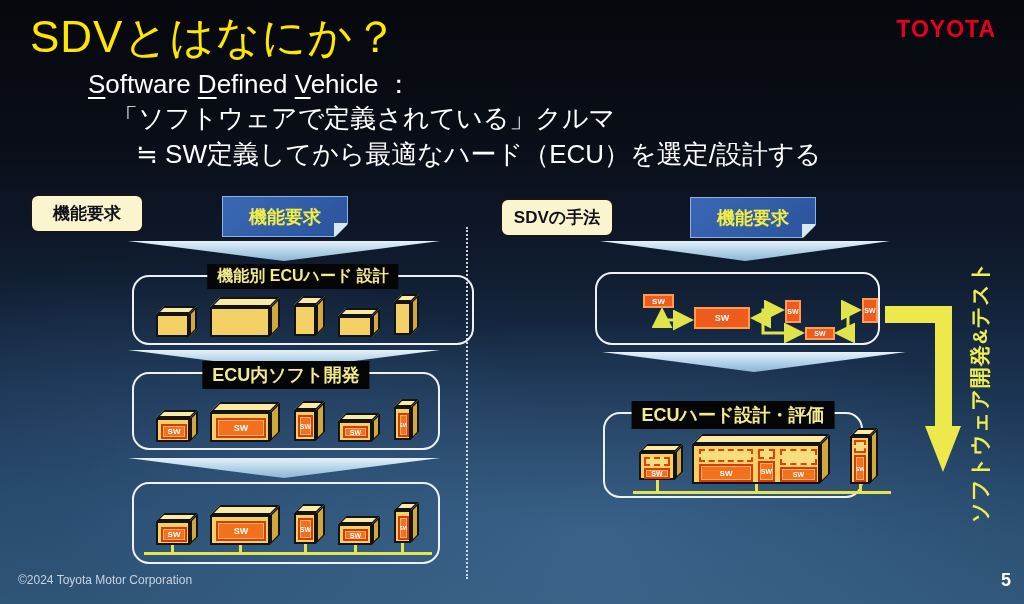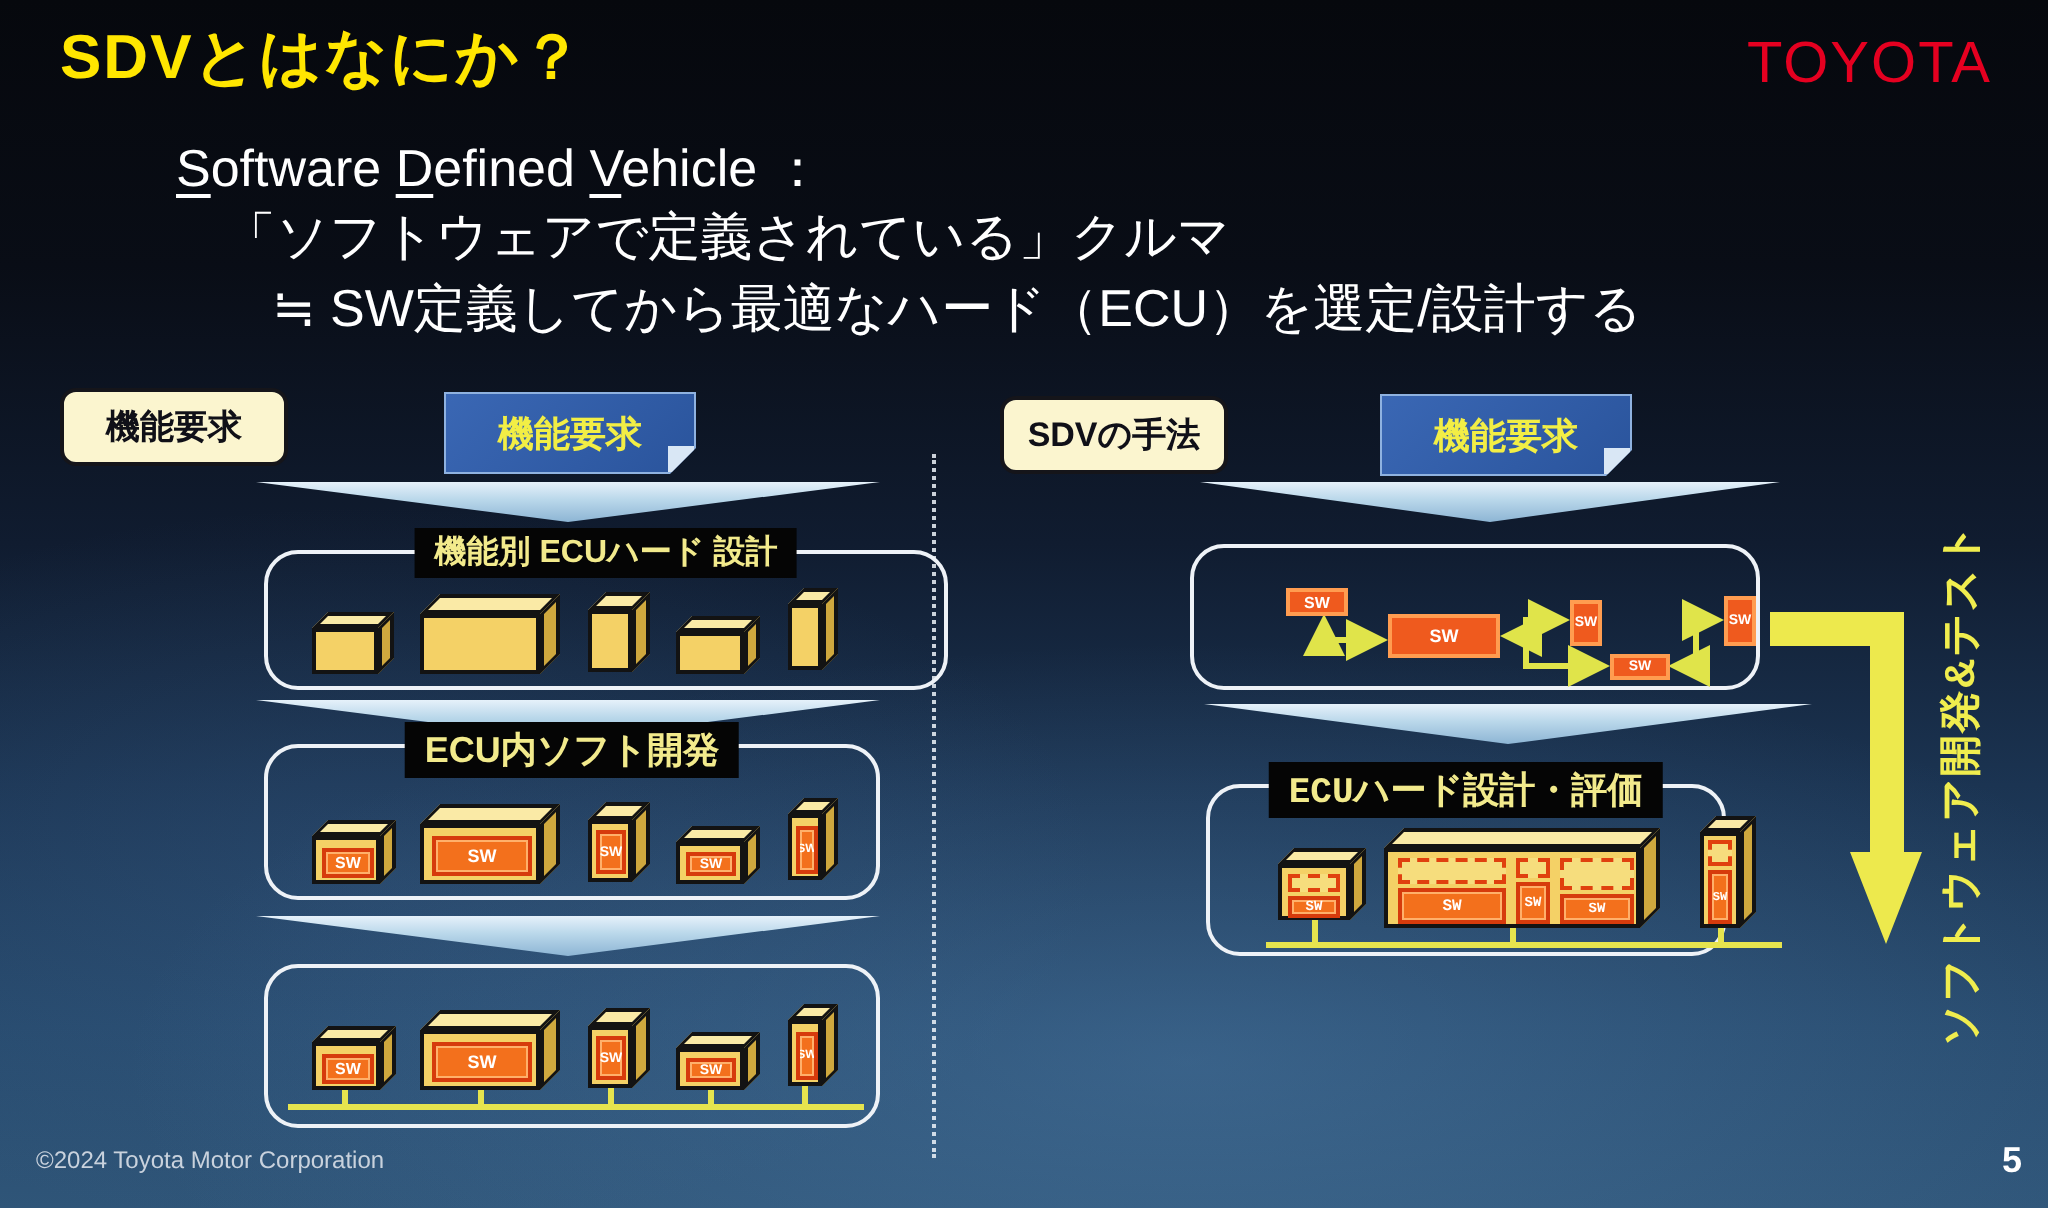--- a/index.html
+++ b/index.html
@@ -5,22 +5,22 @@
   html,body{margin:0;padding:0;background:#000;}
   .slide{
     position:relative;width:1024px;height:604px;overflow:hidden;
     font-family:"Liberation Sans","DejaVu Sans",sans-serif;
     background:
       radial-gradient(ellipse 760px 300px at 58% 88%, rgba(96,148,196,0.30), transparent 70%),
       radial-gradient(ellipse 520px 260px at 18% 72%, rgba(70,112,160,0.22), transparent 70%),
       linear-gradient(180deg,#06080d 0%,#090d16 22%,#101c30 45%,#1b3452 65%,#274a6d 85%,#2f5578 100%);
   }
   .abs{position:absolute;}
-  .title{left:30px;top:8px;font-size:31px;font-weight:700;color:#ffe600;letter-spacing:1px;text-align:right;}
-  .brand{right:28px;top:16px;font-size:29px;font-weight:400;color:#e50020;letter-spacing:1px;}
+  .title{left:30px;top:8px;font-size:44px;font-weight:400;color:#ffe600;letter-spacing:1px;text-align:right;}
+  .brand{right:28px;top:16px;font-size:23px;font-weight:700;color:#e50020;letter-spacing:1px;}
   .sub{color:#fff;font-size:26px;font-weight:400;white-space:nowrap;}
   .u{text-decoration:underline;text-underline-offset:4px;text-decoration-thickness:2px;}
   .divider{left:466px;top:227px;height:352px;width:0;border-left:2px dotted rgba(236,242,248,0.85);}
   .method{width:114px;height:39px;background:#fbf5cf;border:2px solid #15151a;border-radius:8px;
     display:flex;align-items:center;justify-content:center;font-size:17px;font-weight:800;color:#101018;box-sizing:border-box;}
   .note{width:126px;height:41px;background:linear-gradient(135deg,#3a67b4,#2a549c);border:1px solid #8fb2e0;
     display:flex;align-items:center;justify-content:center;font-size:18px;font-weight:800;color:#f2ee45;
     clip-path:polygon(0 0,100% 0,100% calc(100% - 13px),calc(100% - 13px) 100%,0 100%);box-sizing:border-box;}
   .fold{position:absolute;right:0;bottom:0;width:13px;height:13px;background:#d9e7f5;}
   .chev{background:linear-gradient(180deg,#e6f1fa 0%,#b9d7ea 45%,#8db5d4 100%);
@@ -213,21 +213,21 @@
     </svg>
     <div class="swb" style="left:46px;top:20px;width:31px;height:14px;font-size:8px;">SW</div>
     <div class="swb" style="left:97px;top:33px;width:56px;height:22px;font-size:9px;">SW</div>
     <div class="swb" style="left:188px;top:26px;width:16px;height:23px;font-size:7px;">SW</div>
     <div class="swb" style="left:208px;top:53px;width:30px;height:13px;font-size:7px;">SW</div>
     <div class="swb" style="left:265px;top:24px;width:16px;height:25px;font-size:7px;">SW</div>
   </div>
 
   <div class="abs chev" style="left:602px;top:352px;width:304px;height:20px;"></div>
 
-  <div class="abs stage" style="left:603px;top:392px;width:260px;height:86px;font-family:Liberation Mono, monospace;">
+  <div class="abs stage" style="left:603px;top:412px;width:260px;height:86px;">
     <div class="stage-label fs18">ECUハード設計・評価</div>
     <div class="stub" style="left:51px;top:66px;height:12px;"></div>
     <div class="stub" style="left:150px;top:70px;height:8px;"></div>
     <div class="stub" style="left:254px;top:70px;height:8px;"></div>
     <div class="bus" style="left:28px;top:77px;width:258px;"></div>
 
     <div class="ecu" style="left:34px;top:30px;--w:36px;--h:28px;--d:8px;">
       <div class="t"></div>
         <div class="s"></div>
       <div class="f">

